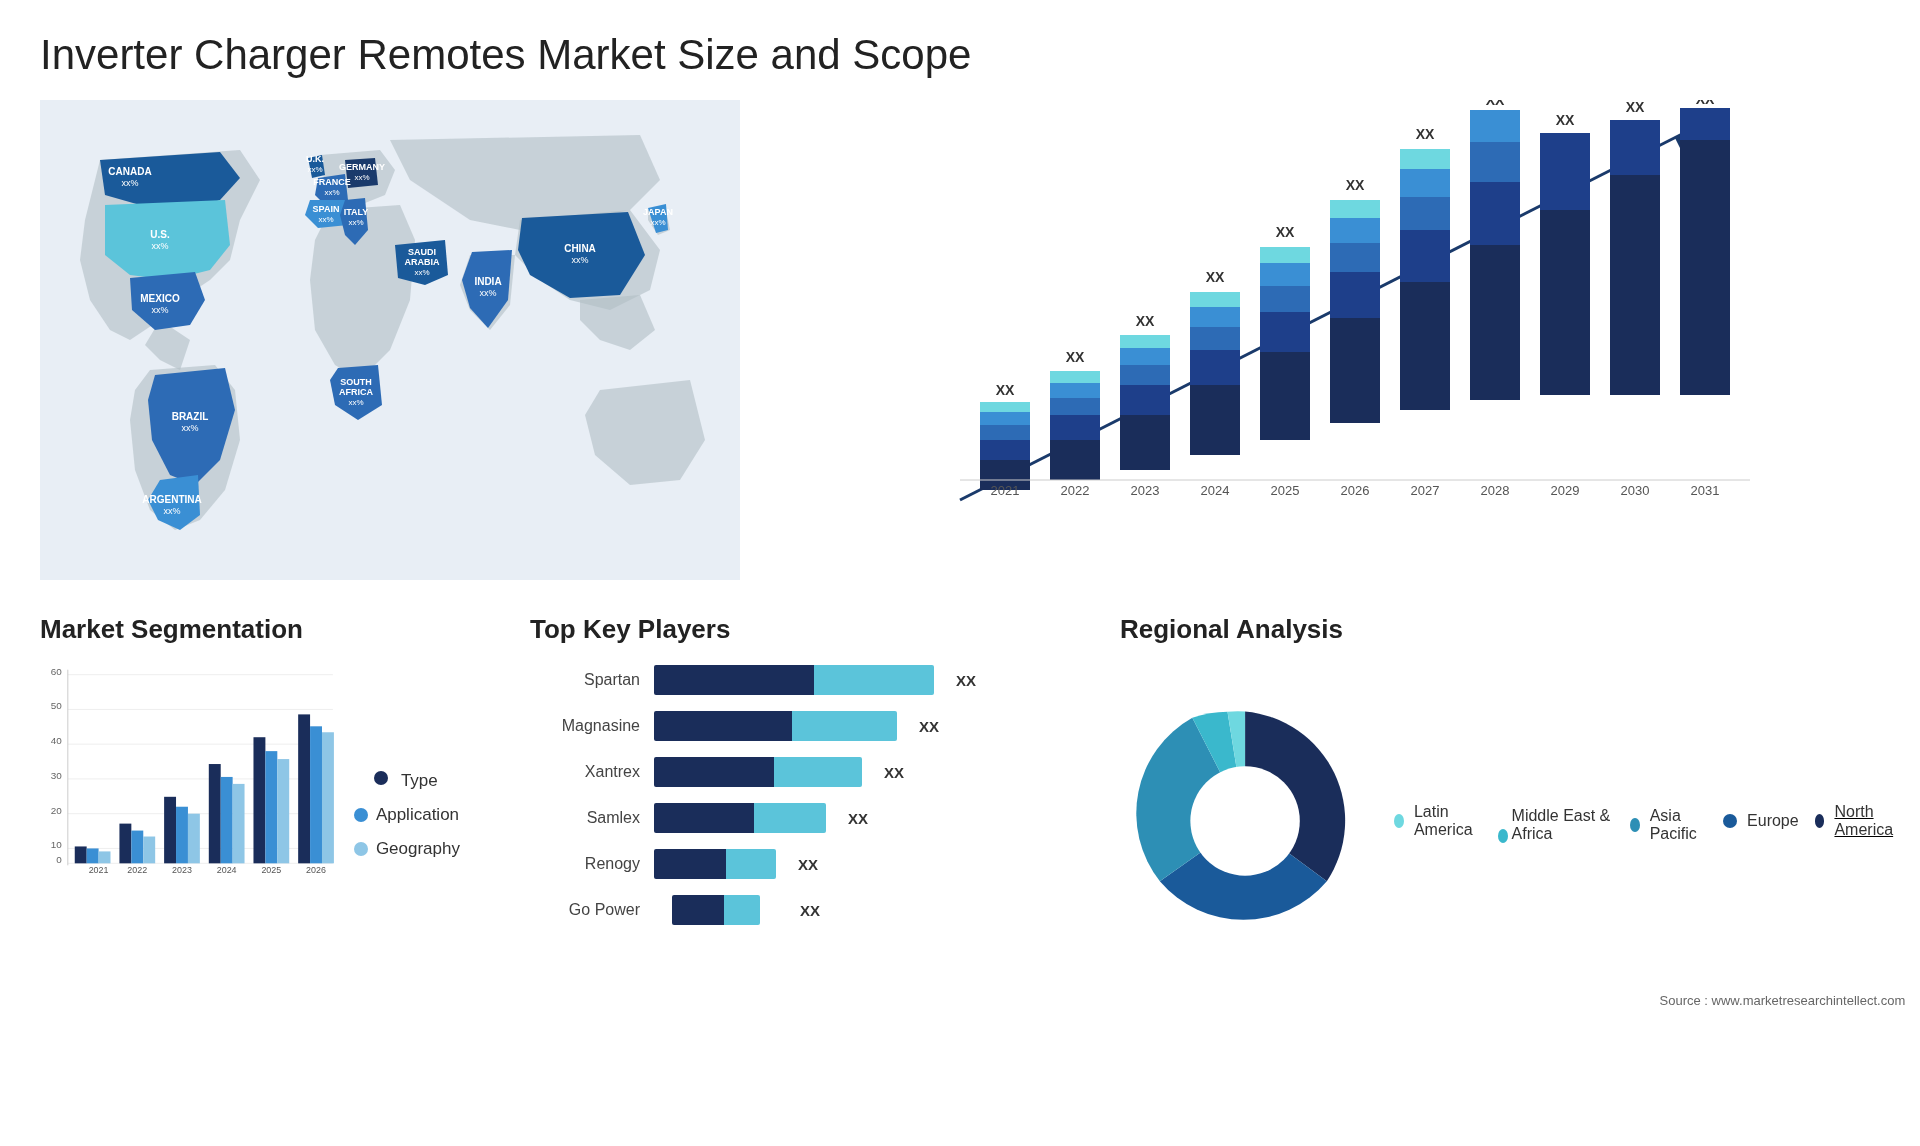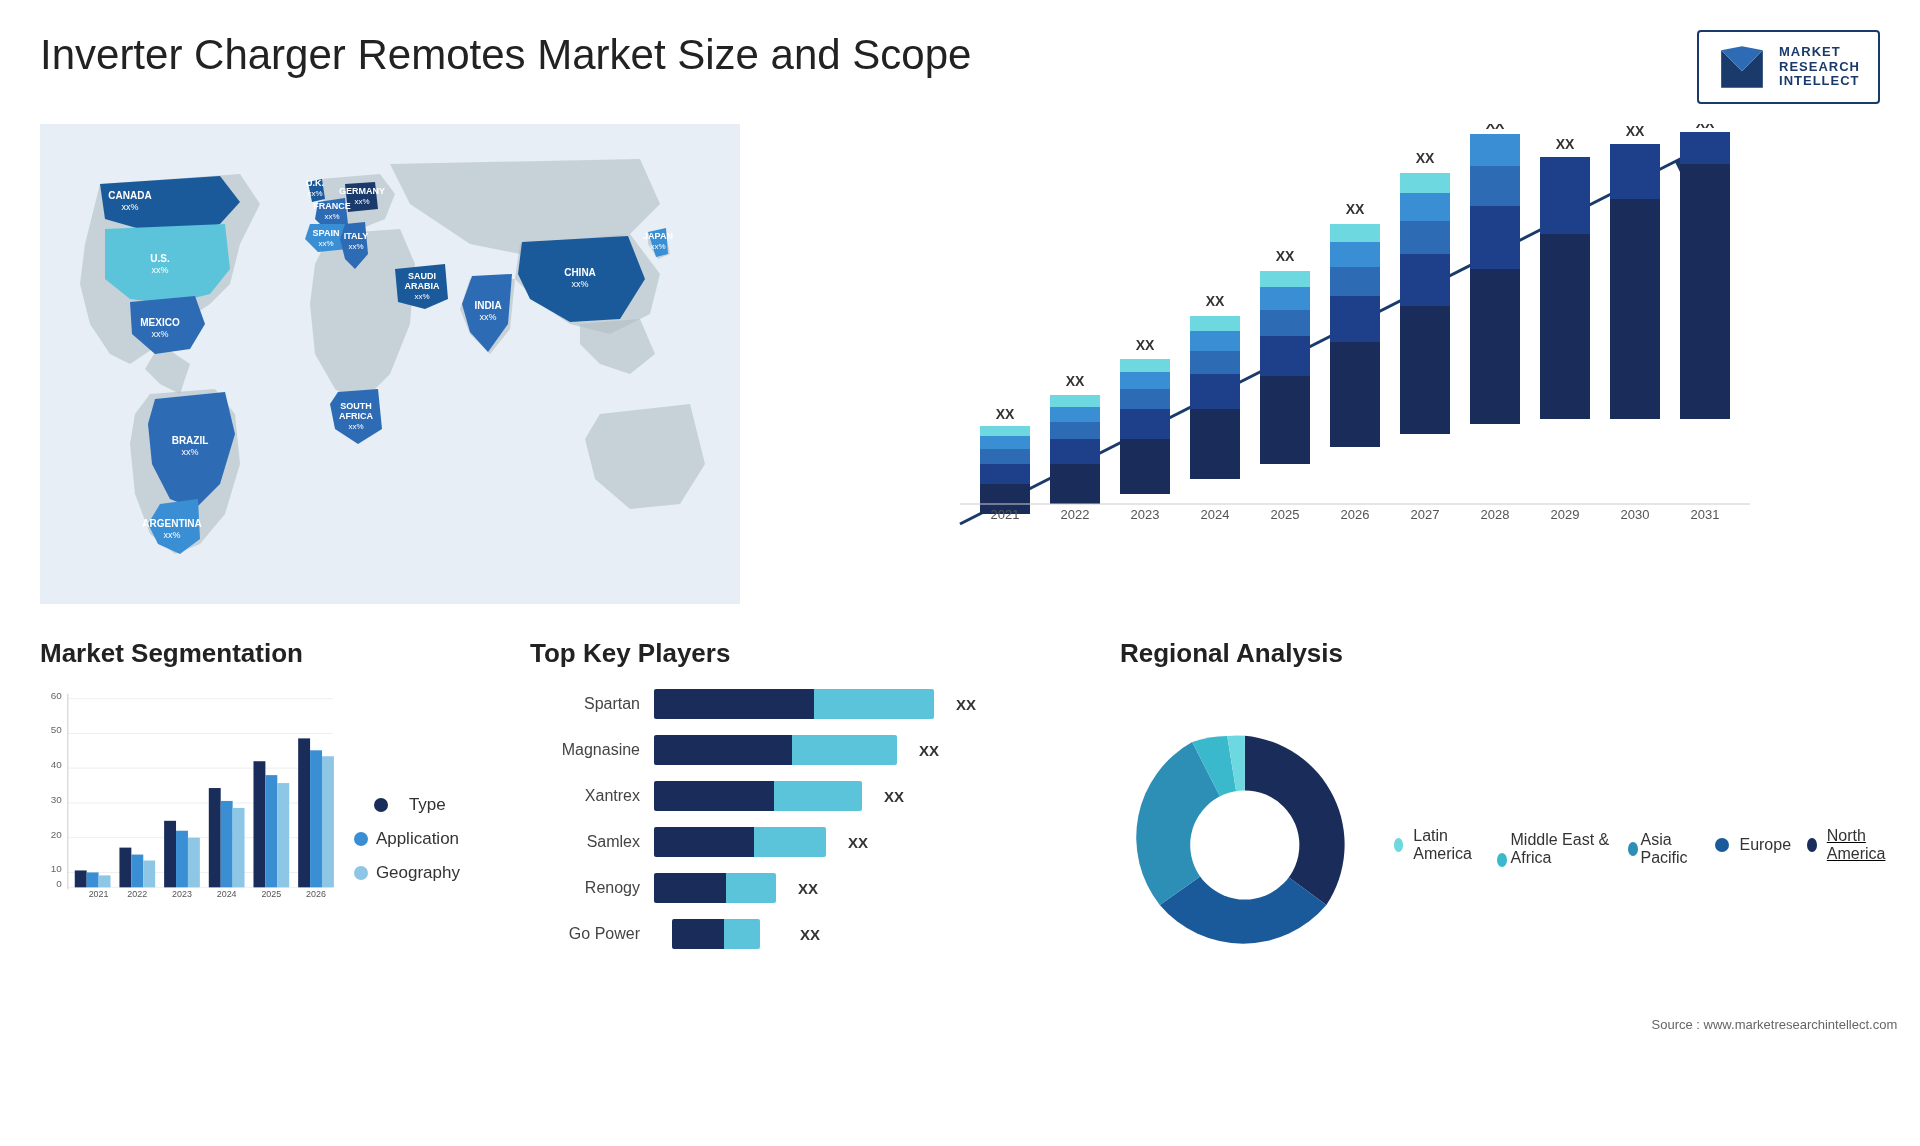--- a/index.html
+++ b/index.html
@@ -58,32 +58,20 @@
       letter-spacing: 1px;
     }
   </style>
 </head>
 <body>
 
 <div class="page-container">
 
   <div class="header">
     <h1 class="page-title">Inverter Charger Remotes Market Size and Scope</h1>
-    <div class="logo-box">
-
-      <svg class="logo-icon" viewBox="0 0 60 60">
-        <polygon points="5,55 5,10 30,35 55,10 55,55" fill="#1a3a6b"></polygon>
-        <polygon points="5,10 30,35 55,10 30,5" fill="#2d6bb5"></polygon>
-      </svg>
-      <div class="logo-text">
-        <span>MARKET</span>
-        <span>RESEARCH</span>
-        <span>INTELLECT</span>
-      </div>
-    </div>
   </div>
 
   <div style="display:grid; grid-template-columns: 700px 1fr; gap:40px; margin-bottom:30px;">
 
     <div>
       <svg viewBox="0 0 700 480" width="700" height="480">
 
         <rect width="700" height="480" fill="#e8eef5"></rect>
 
         <path d="M60,60 L200,50 L220,80 L200,120 L190,160 L170,180 L140,200 L120,220 L90,240 L70,230 L50,200 L40,160 L45,120 Z" fill="#b0bec5" opacity="0.6"></path>
@@ -327,21 +315,21 @@
 
           <rect x="260" y="55" width="12" height="150" fill="#1a2d5a"></rect>
           <rect x="272" y="67" width="12" height="138" fill="#3a8fd4"></rect>
           <rect x="284" y="73" width="12" height="132" fill="#8ec6e6"></rect>
           <text x="278" y="215" font-size="9" fill="#555" text-anchor="middle">2026</text>
 
           <line x1="28" y1="10" x2="28" y2="207" stroke="#ccc" stroke-width="1"></line>
         </svg>
 
         <div style="display:flex; flex-direction:column; gap:14px; margin-bottom:20px;">
-          <div style="display:flex; align-items:center; gap:21px;padding-left:20px;">
+          <div style="display:flex; align-items:flex-start; gap:13px;padding-left:20px;">
             <div style="width:14px; height:14px; border-radius:50%; background:#1a2d5a;"></div>
             <span style="font-size:17px; color:#333;">Type</span>
           </div>
           <div style="display:flex; align-items:center; gap:8px;">
             <div style="width:14px; height:14px; border-radius:50%; background:#3a8fd4;"></div>
             <span style="font-size:17px; color:#333;">Application</span>
           </div>
           <div style="display:flex; align-items:center; gap:8px;">
             <div style="width:14px; height:14px; border-radius:50%; background:#8ec6e6;"></div>
             <span style="font-size:17px; color:#333;">Geography</span>
@@ -429,21 +417,21 @@
 
         <div style="display:flex; flex-direction:row; gap:16px;">
           <div style="display:flex; align-items:center; gap:10px;">
             <div style="width:14px; height:14px; border-radius:50%; background:#6ed8e0;"></div>
             <span style="font-size:16px; color:#333;">Latin America</span>
           </div>
           <div style="display:flex; align-items:flex-end; gap:4px;">
             <div style="width:14px; height:14px; border-radius:50%; background:#3ab8cc;"></div>
             <span style="font-size:16px; color:#333;">Middle East &amp; Africa</span>
           </div>
-          <div style="display:flex; align-items:center; gap:2px;margin-top:8px;">
+          <div style="display:flex; align-items:center; gap:10px;margin-top:8px;">
             <div style="width:14px; height:14px; border-radius:50%; background:#2d8fb5;"></div>
             <span style="font-size:16px; color:#333;">Asia Pacific</span>
           </div>
           <div style="display:flex; align-items:center; gap:10px;">
             <div style="width:14px; height:14px; border-radius:50%; background:#1a5a9a;"></div>
             <span style="font-size:16px; color:#333;">Europe</span>
           </div>
           <div style="display:flex; align-items:center; gap:10px;text-decoration:underline;">
             <div style="width:14px; height:14px; border-radius:50%; background:#1a2d5a;"></div>
             <span style="font-size:16px; color:#333;">North America</span>

